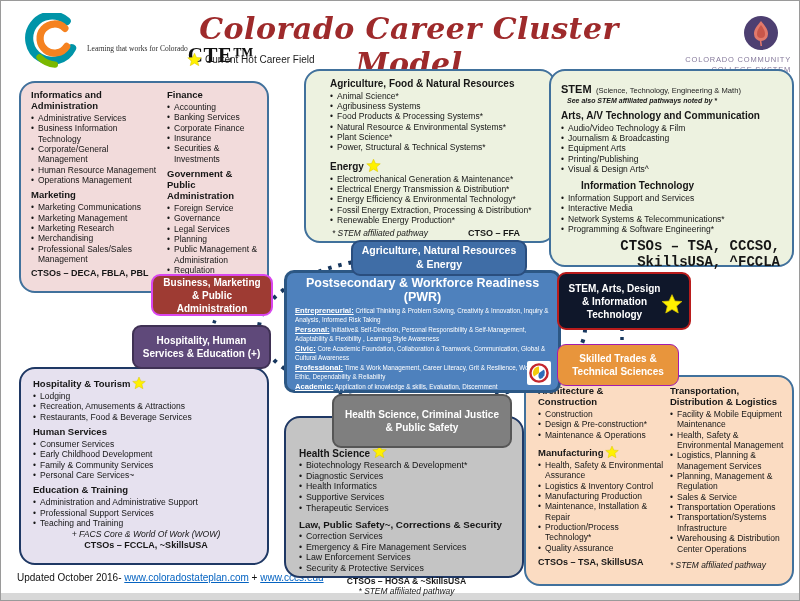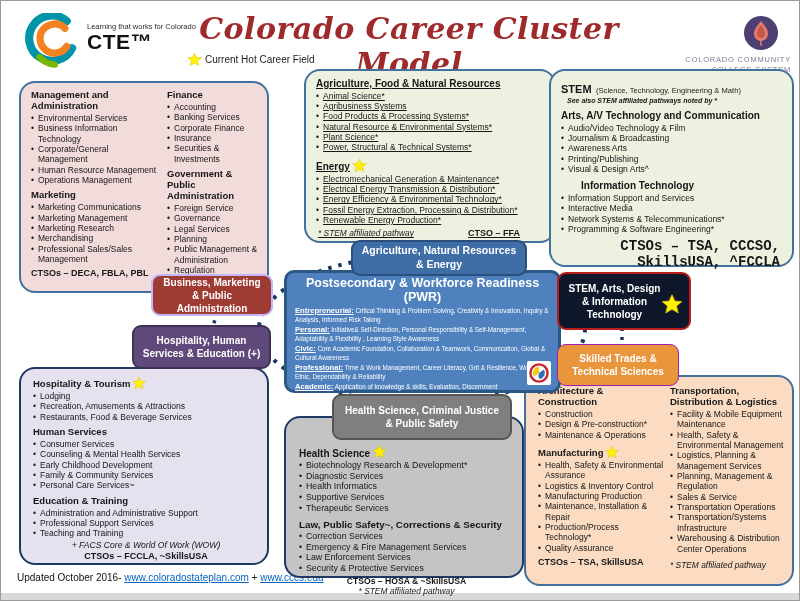--- a/index.html
+++ b/index.html
@@ -7,21 +7,21 @@
         font-family:"Liberation Sans",sans-serif;overflow:hidden;box-sizing:border-box;}
   .bottom-strip{position:absolute;left:0;bottom:0;width:100%;height:7px;background:#d8d8d8;}
 
   
   .main-title{position:absolute;left:158px;top:10px;width:500px;text-align:center;
               font-family:"DejaVu Serif",serif;font-style:italic;font-weight:bold;
               font-size:30px;letter-spacing:.5px;}
   .hot-legend{position:absolute;left:186px;top:51px;display:flex;align-items:center;gap:3px;
               font-size:10px;color:#1c1c1c;}
   .cte-logo{position:absolute;left:24px;top:12px;display:flex;gap:4px;}
-  .cte-text{display:flex;flex-direction:column;margin-top:9px;}
+  .cte-text{display:flex;flex-direction:row;margin-top:31px;font-family:Liberation Serif, serif;}
   .cte-tagline{font-size:7.5px;color:#2b2b2b;}
   .cte-name{font-size:21px;font-weight:bold;color:#111;letter-spacing:.5px;line-height:1.05;}
   .cccs-logo{position:absolute;right:8px;top:14px;width:160px;text-align:right;}
   .cccs-flame{margin-right:12px;}
   .cccs-text{font-size:7.5px;letter-spacing:.8px;color:#85799b;text-transform:uppercase;line-height:1.35;}
 
   
   .cluster-box{position:absolute;border:2px solid #41719C;border-radius:16px;z-index:2;
                box-sizing:border-box;color:#161616;background:#fff;}
   .pink{background:#F2DBDB;}
@@ -47,21 +47,21 @@
   .ctso-right{text-align:right;margin-right:4px;}
   .foot-ital{font-style:italic;font-size:8.4px;}
   .ag-footrow{display:flex;justify-content:space-between;align-items:center;margin-top:3px;padding:0 26px 0 2px;}
   .facs-note{font-style:italic;font-size:8.6px;text-align:center;margin-top:1px;}
   .foot-center{text-align:center;font-style:italic;font-size:8.4px;}
 
   
   .label-box{position:absolute;z-index:5;color:#fff;font-weight:bold;font-size:10px;text-align:center;
              border-radius:9px;display:flex;align-items:center;justify-content:center;
              padding:0 7px;box-sizing:border-box;line-height:1.3;}
-  .lbl-red{background:#9E3B33;border:2px solid #c4b5fd;}
+  .lbl-red{background:#9E3B33;border:2px solid #d946ef;}
   .lbl-purple{background:#5F497A;border:2px solid #3F3154;}
   .lbl-blue{background:#3F6DA6;border:2px solid #2A4E7E;}
   .lbl-green{background:#0f172a;border:2px solid #b91c1c;}
   .lbl-orange{background:#E8953C;border:1px solid #a21caf;}
   .lbl-gray{background:#7F7F7F;border:2px solid #565656;}
 
   
   .pwr{position:absolute;left:283px;top:269px;width:277px;height:123px;z-index:4;
        background:#4E81BD;border:3px solid #2C5784;border-radius:10px;color:#fff;
        padding:3px 8px;box-sizing:border-box;}
@@ -122,23 +122,23 @@
     </svg>
     <div class="cccs-text">
       <div>Colorado Community</div>
       <div>College System</div>
     </div>
   </div>
 
   <div class="cluster-box pink" style="left:18px;top:80px;width:250px;height:212px;padding:7px 6px 5px 10px;">
     <div class="cols">
       <div class="col col-fixed">
-        <div class="sec first">Management and Administration</div>
-        <ul class="items">
-            <li>Environmental Services</li>
+        <div class="sec first">Informatics and Administration</div>
+        <ul class="items">
+            <li>Administrative Services</li>
             <li>Business Information Technology</li>
             <li>Corporate/General Management</li>
             <li>Human Resource Management</li>
             <li>Operations Management</li>
           </ul>
         <div class="sec">Marketing</div>
         <ul class="items">
             <li>Marketing Communications</li>
             <li>Marketing Management</li>
             <li>Marketing Research</li>
@@ -182,36 +182,35 @@
         </svg>
     </div>
     <ul class="items">
         <li>Lodging</li>
         <li>Recreation, Amusements &amp; Attractions</li>
         <li>Restaurants, Food &amp; Beverage Services</li>
       </ul>
     <div class="sec">Human Services</div>
     <ul class="items">
         <li>Consumer Services</li>
-        <li>Counseling &amp; Mental Health Services</li>
         <li>Early Childhood Development</li>
         <li>Family &amp; Community Services</li>
         <li>Personal Care Services~</li>
       </ul>
     <div class="sec">Education &amp; Training</div>
     <ul class="items">
         <li>Administration and Administrative Support</li>
         <li>Professional Support Services</li>
         <li>Teaching and Training</li>
       </ul>
     <div class="facs-note">+ FACS Core &amp; World Of Work (WOW)</div>
     <div class="ctso ctso-center" style="margin-top:1px;">CTSOs – FCCLA, ~SkillsUSA</div>
   </div>
 
-  <div class="cluster-box greenish" style="left:303px;top:68px;width:252px;height:174px;padding:7px 8px 4px 10px;text-decoration:underline;">
+  <div class="cluster-box greenish" style="left:303px;top:68px;width:252px;height:174px;padding:7px 8px 4px 24px;">
     <div class="sec first" style="font-size:10px;">Agriculture, Food &amp; Natural Resources</div>
     <ul class="items">
         <li>Animal Science*</li>
         <li>Agribusiness Systems</li>
         <li>Food Products &amp; Processing Systems*</li>
         <li>Natural Resource &amp; Environmental Systems*</li>
         <li>Plant Science*</li>
         <li>Power, Structural &amp; Technical Systems*</li>
       </ul>
     <div class="sec" style="font-size:10px;">
@@ -258,21 +257,21 @@
       <span>CTSO – (SC)²</span>
     </div>
     <svg class="pwr-logo" width="24" height="24" viewBox="0 0 24 24">
       <rect width="24" height="24" rx="2" fill="#ffffff"></rect>
       <circle cx="12" cy="12" r="8.6" fill="#fff" stroke="#C4262E" stroke-width="2.4"></circle>
       <path d="M12 5.6 A 6.4 6.4 0 0 0 7 15.5 L 12 12 Z" fill="#F2CC0C"></path>
       <path d="M12 12 L 17 8.5 A 6.4 6.4 0 0 1 13 18 Q 10.5 16.5 12 12 Z" fill="#2D6CB9"></path>
     </svg>
   </div>
 
-  <div class="label-box lbl-gray" style="left:331px;top:393px;width:180px;height:46px;">Health Science, Criminal Justice &amp; Public Safety</div>
+  <div class="label-box lbl-gray" style="left:331px;top:393px;width:180px;height:54px;">Health Science, Criminal Justice &amp; Public Safety</div>
 
   <div class="cluster-box grayish" style="left:283px;top:415px;width:240px;height:162px;padding:26px 8px 3px 13px;">
     <div class="sec first" style="font-size:10px;">
       <span>Health Science</span>
       <svg class="star" width="15" height="15" viewBox="0 0 24 24">
           <polygon points="12,1.8 15.2,8.8 22.8,9.3 17,14.3 18.8,21.8 12,17.8 5.2,21.8 7,14.3 1.2,9.3 8.8,8.8" fill="#FFF100" stroke="#D8C400" stroke-width="0.8"></polygon>
         </svg>
     </div>
     <ul class="items" style="font-size:8.8px;">
         <li>Biotechnology Research &amp; Development*</li>
@@ -295,21 +294,21 @@
   <div class="cluster-box greenish" style="left:548px;top:68px;width:245px;height:198px;padding:8px 8px 4px 10px;">
     <div>
       <span class="sec-xl">STEM</span>
       <span class="sec-sub">(Science, Technology, Engineering &amp; Math)</span>
     </div>
     <div class="stem-note">See also STEM affiliated pathways noted by *</div>
     <div class="sec" style="font-size:10px;margin-top:6px;">Arts, A/V Technology and Communication</div>
     <ul class="items">
         <li>Audio/Video Technology &amp; Film</li>
         <li>Journalism &amp; Broadcasting</li>
-        <li>Awareness Arts</li>
+        <li>Equipment Arts</li>
         <li>Printing/Publishing</li>
         <li>Visual &amp; Design Arts^</li>
       </ul>
     <div class="sec" style="font-size:10px;margin-top:6px;margin-left:20px;">Information Technology</div>
     <ul class="items">
         <li>Information Support and Services</li>
         <li>Interactive Media</li>
         <li>Network Systems &amp; Telecommunications*</li>
         <li>Programming &amp; Software Engineering*</li>
       </ul>

